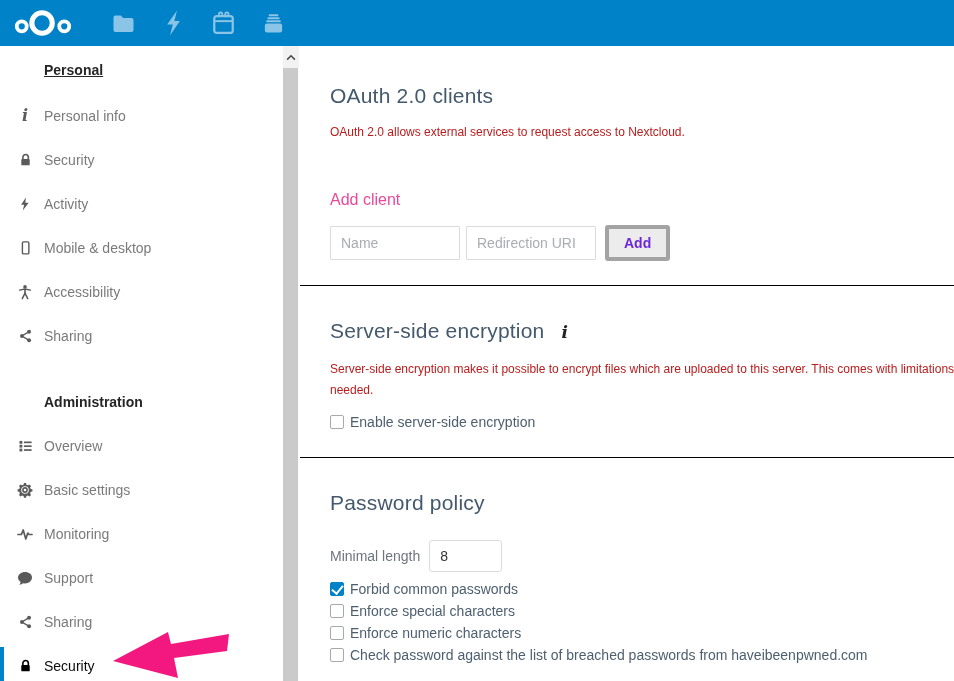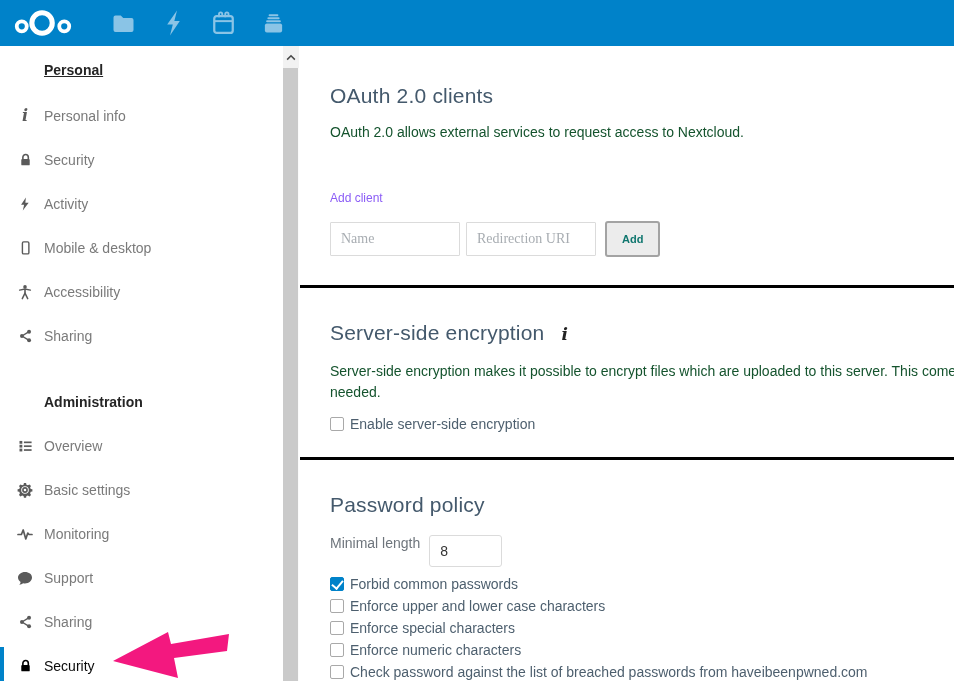--- a/index.html
+++ b/index.html
@@ -40,49 +40,49 @@
                background:#fbfbfb; }
   .sb-btn { width:16px; height:22px; background:#f2f2f2; display:flex;
             align-items:center; justify-content:center; cursor:pointer; }
   .sb-thumb { position:absolute; top:22px; left:0; width:15px; bottom:0;
               background:#cacaca; cursor:pointer; }
 
   
   .main { position:absolute; left:300px; top:46px; width:654px; height:635px;
           background:#fff; overflow:hidden; }
   .section { padding:36px 0 0 30px; }
-  .section.bordered { border-top:3px solid #000000; }
+  .section.bordered { border-top:1px solid #000000; }
   h2 { font-size:21px; font-weight:400; color:#44596c; letter-spacing:.2px;
        display:flex; align-items:baseline; }
   h2 .h-info { margin-left:17px; font-family:"DejaVu Serif", serif; font-style:italic;
                font-weight:bold; font-size:17px; color:#222; }
-  .desc { margin-top:14px; font-size:14px; color:#14532d; line-height:21px; }
+  .desc { margin-top:14px; font-size:12px; color:#b91c1c; line-height:21px; }
   .desc.noclip { white-space:nowrap; overflow:hidden; }
 
-  .subhead { margin-top:48px; font-size:12px; font-weight:400; color:#8b5cf6; }
+  .subhead { margin-top:48px; font-size:16px; font-weight:400; color:#ec4899; }
   .addrow { margin-top:16px; display:flex; align-items:center; }
   .txt-input { height:34px; width:130px; border:1px solid #dbdbdb; border-radius:1px;
                padding:0 10px; font-size:14px; color:#000000; outline:none;
-               font-family:Liberation Serif, serif; }
+               font-family:Liberation Sans, sans-serif; }
   .txt-input::placeholder { color:#a8adb2; }
   .txt-input + .txt-input { margin-left:6px; }
   .btn { margin-left:9px; height:36px; padding:0 15px; background:#ececec;
-         border:2px solid #a3a3a3; border-radius:3px; font-size:11px; font-weight:bold;
-         color:#0f766e; cursor:pointer; font-family:"Liberation Sans", sans-serif; }
+         border:4px solid #a3a3a3; border-radius:3px; font-size:14px; font-weight:bold;
+         color:#6d28d9; cursor:pointer; font-family:"Liberation Sans", sans-serif; }
 
   .cb-row { display:flex; align-items:center; margin-bottom:6px; }
   .cb { width:14px; height:14px; border:1px solid #a9a9a9; border-radius:2px;
         background:#fff; flex:0 0 14px; position:relative; cursor:pointer; }
   .cb.checked { background:#0082c9; border-color:#0082c9; }
   .cb.checked::after { content:""; position:absolute; left:3px; top:0px; width:5px;
                        height:9px; border:solid #fff; border-width:0 2px 2px 0;
                        transform:rotate(40deg); }
   .cb-label { margin-left:6px; font-size:14px; color:#4d5f6e; white-space:nowrap; }
 
-  .minlen-row { margin-top:18px; display:flex; }
+  .minlen-row { margin-top:25px; display:flex; align-items:center; }
   .minlen-label { font-size:14px; color:#6e757c; }
   .minlen-input { margin-left:9px; width:73px; height:32px; border:1px solid #dbdbdb;
                   border-radius:3px; padding:0 10px; font-size:14px; color:#333;
                   outline:none; font-family:"Liberation Sans", sans-serif; }
   .pp-checks { margin-top:9px; }
 
   
   .arrow-overlay { position:absolute; left:100px; top:613px; z-index:30; pointer-events:none; }
 </style>
 </head>
@@ -294,24 +294,20 @@
   <section class="section bordered" style="padding-top:33px;">
     <h2>Password policy</h2>
     <div class="minlen-row">
       <span class="minlen-label">Minimal length</span>
       <input class="minlen-input" type="text" value="8" style="">
     </div>
     <div class="pp-checks">
       <div class="cb-row">
         <span class="cb checked"></span>
         <span class="cb-label">Forbid common passwords</span>
-      </div>
-      <div class="cb-row">
-        <span class="cb"></span>
-        <span class="cb-label">Enforce upper and lower case characters</span>
       </div>
       <div class="cb-row">
         <span class="cb"></span>
         <span class="cb-label">Enforce special characters</span>
       </div>
       <div class="cb-row">
         <span class="cb"></span>
         <span class="cb-label">Enforce numeric characters</span>
       </div>
       <div class="cb-row">

